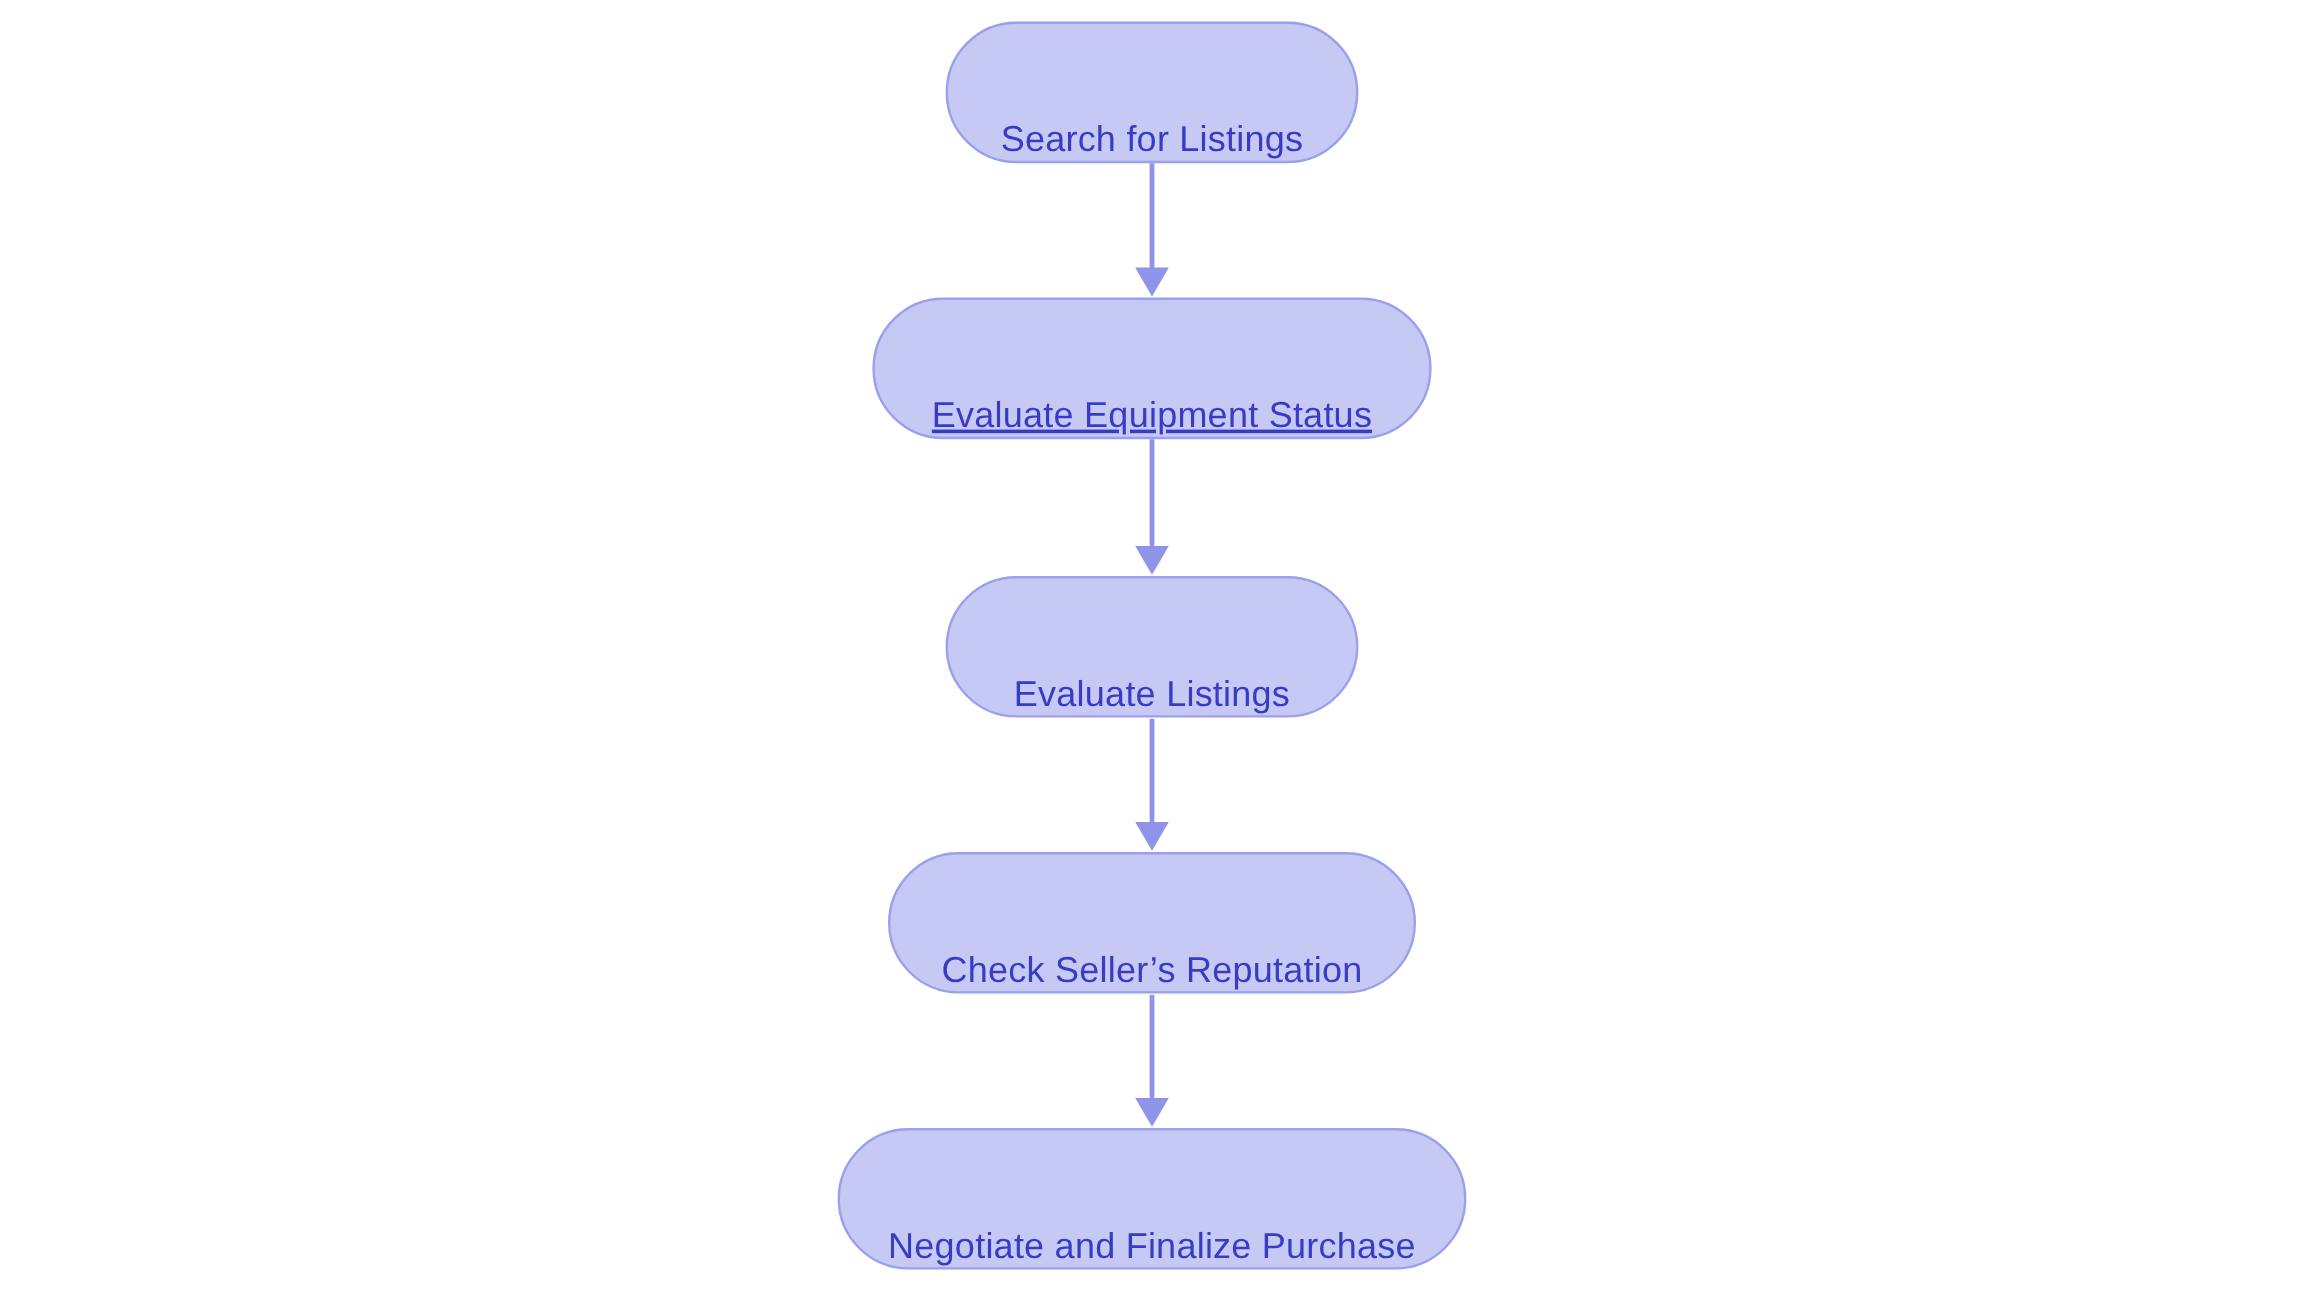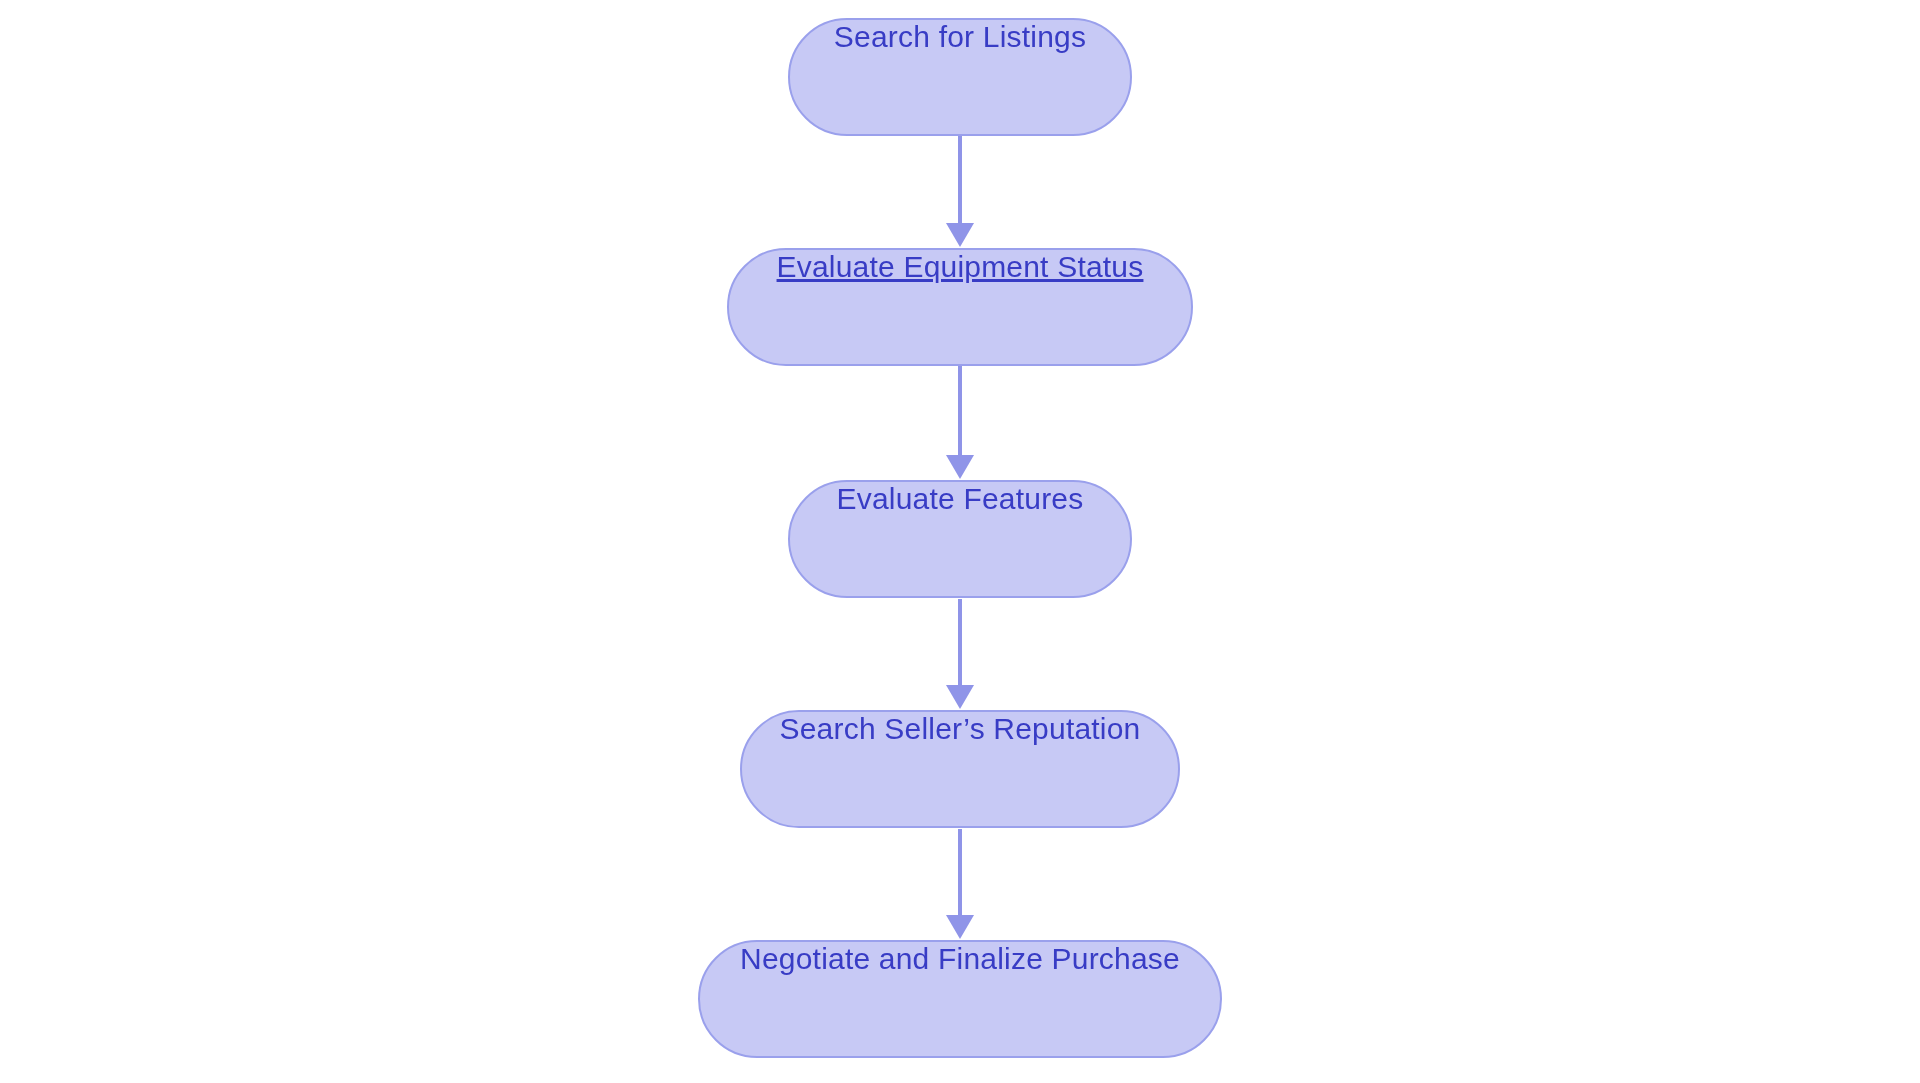--- a/index.html
+++ b/index.html
@@ -25,21 +25,21 @@
   .flow-node{
     position:absolute;
     height:118px;
     border-radius:59px;
     background:var(--node-fill);
     border:2px solid var(--node-border);
     color:var(--node-text);
     font-size:30px;
     letter-spacing:0.2px;
     display:flex;
-    align-items:flex-start;
+    align-items:flex-end;
     justify-content:center;
     text-align:center;
     white-space:nowrap;
   }
   .node-0{left:788px;top:18px;width:344px;}
   .node-1{left:727px;top:248px;width:466px;text-decoration:underline;}
   .node-2{left:788px;top:480px;width:344px;}
   .node-3{left:740px;top:710px;width:440px;}
   .node-4{left:698px;top:940px;width:524px;}
 
@@ -88,30 +88,30 @@
   <div class="flow-node node-1">
     <span>Evaluate Equipment Status</span>
   </div>
 
   <div class="arrow arrow-1">
     <div class="line"></div>
     <div class="head"></div>
   </div>
 
   <div class="flow-node node-2">
-    <span>Evaluate Features</span>
+    <span>Evaluate Listings</span>
   </div>
 
   <div class="arrow arrow-2">
     <div class="line"></div>
     <div class="head"></div>
   </div>
 
   <div class="flow-node node-3">
-    <span>Search Seller’s Reputation</span>
+    <span>Check Seller’s Reputation</span>
   </div>
 
   <div class="arrow arrow-3">
     <div class="line"></div>
     <div class="head"></div>
   </div>
 
   <div class="flow-node node-4">
     <span>Negotiate and Finalize Purchase</span>
   </div>

